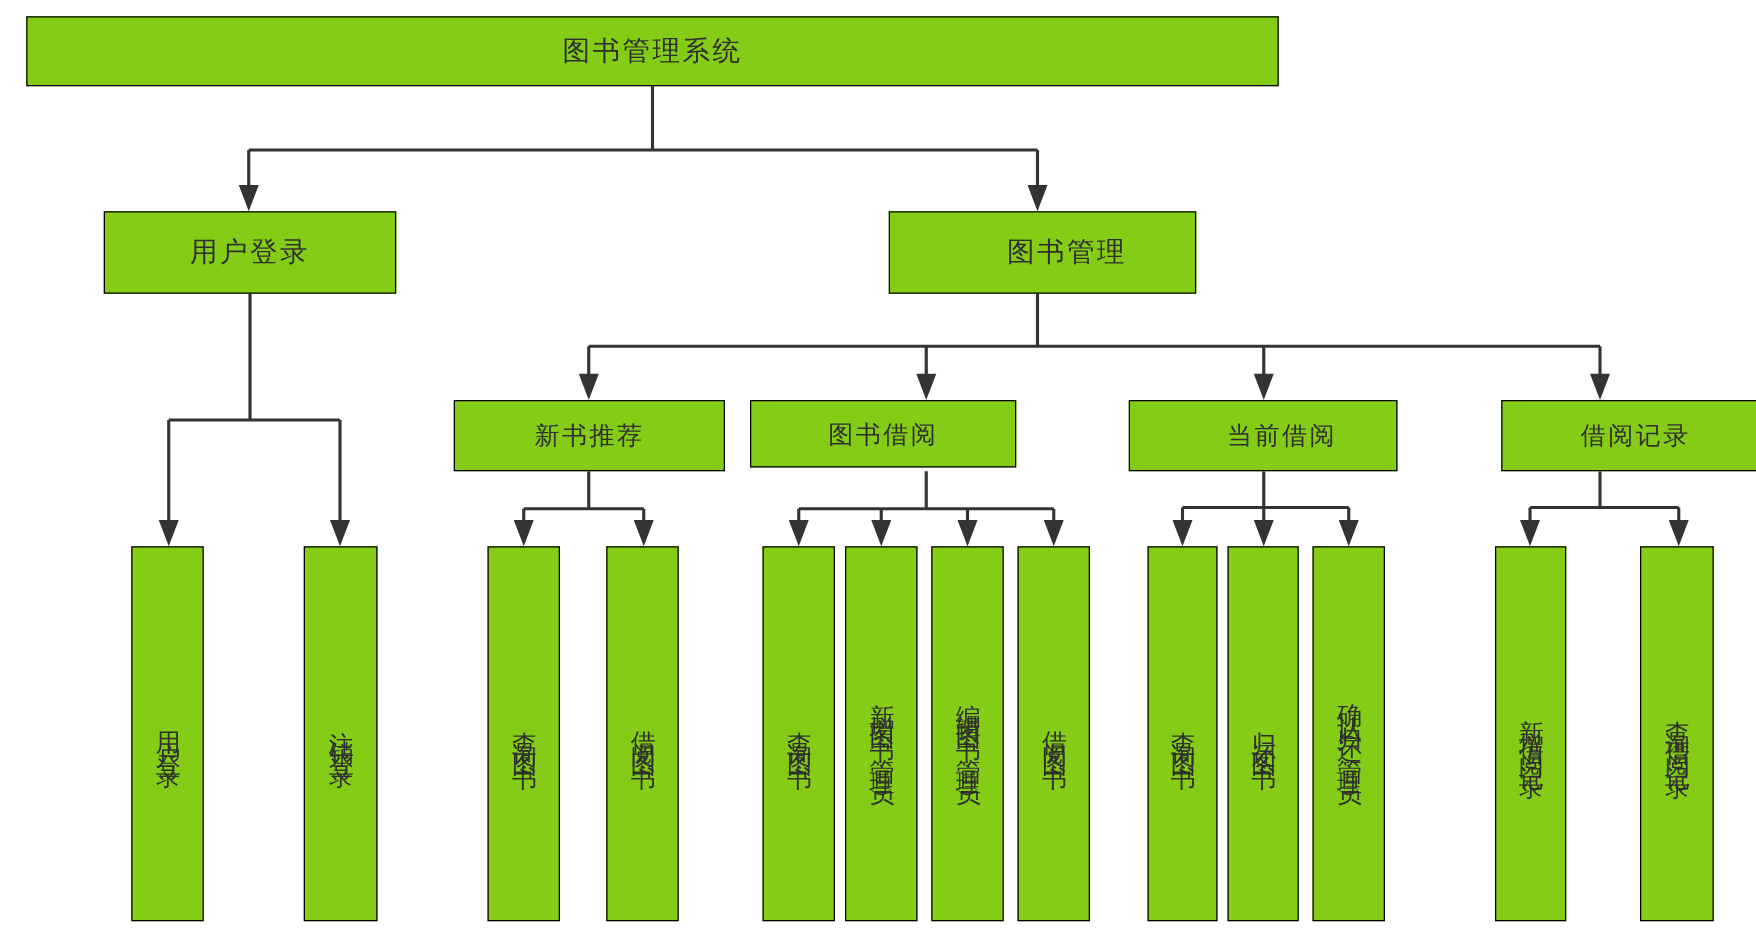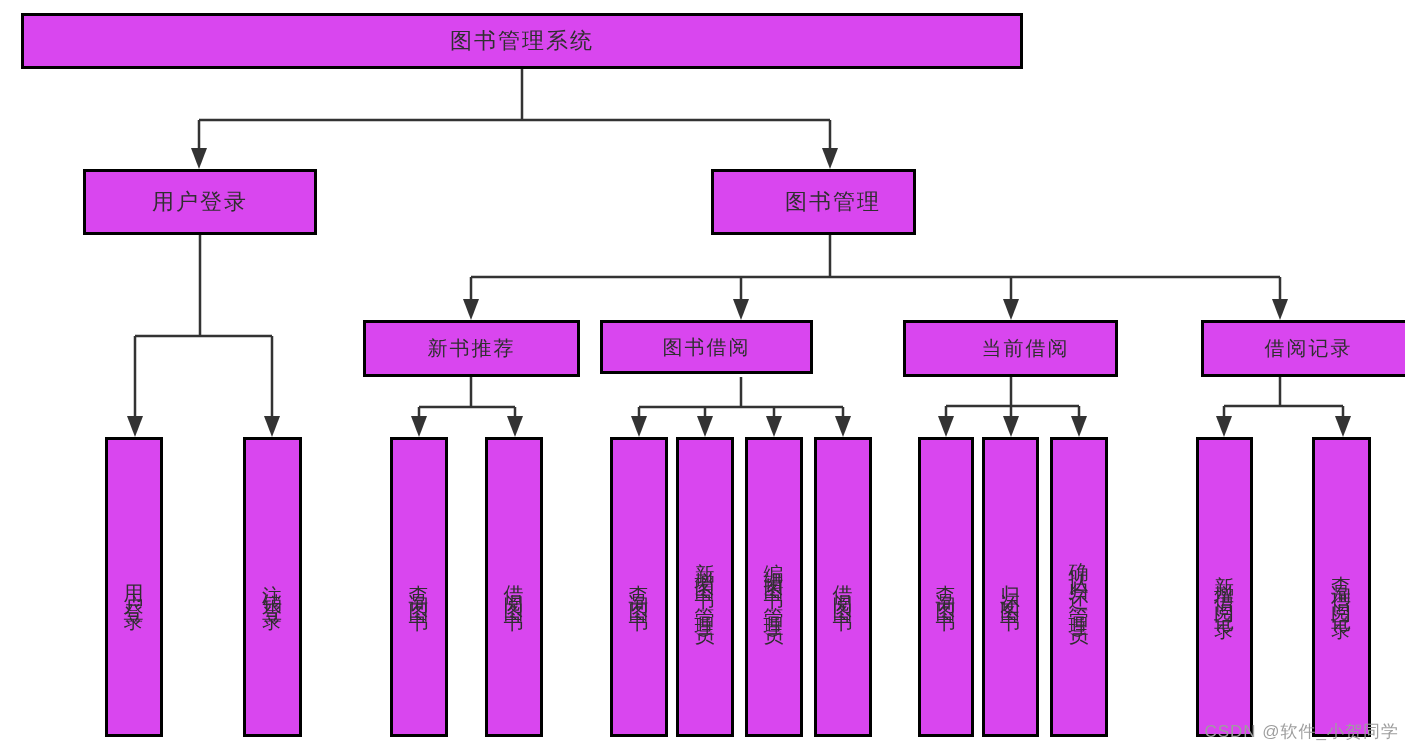--- a/index.html
+++ b/index.html
@@ -18,22 +18,22 @@
   .connectors {
     position: absolute;
     left: 0; top: 0;
     width: 1405px;
     height: 747px;
     pointer-events: none;
   }
   .node {
     position: absolute;
     box-sizing: border-box;
-    border: 3px solid #000000;
-    background: #d946ef;
+    border: 1px solid #000000;
+    background: #84cc16;
     display: flex;
     align-items: center;
     justify-content: center;
     color: #2f2f2f;
     text-align: center;
   }
   .node.h .label {
     font-size: 22px;
     letter-spacing: 2px;
     white-space: nowrap;
@@ -111,21 +111,21 @@
     </g>
   </svg>
 
   <div class="node h" style="left:21px; top:13px; width:1002px; height:56px;">
     <span class="label">图书管理系统</span>
   </div>
 
   <div class="node h" style="left:83px; top:169px; width:234px; height:66px;">
     <span class="label">用户登录</span>
   </div>
-  <div class="node h" style="left:711px; top:169px; width:205px; height:66px;padding-left:39px;">
+  <div class="node h" style="left:711px; top:169px; width:246px; height:66px;padding-left:39px;">
     <span class="label">图书管理</span>
   </div>
 
   <div class="node h3" style="left:363px; top:320px; width:217px; height:57px;">
     <span class="label">新书推荐</span>
   </div>
   <div class="node h3" style="left:600px; top:320px; width:213px; height:54px;font-family:Liberation Serif, serif;">
     <span class="label">图书借阅</span>
   </div>
   <div class="node h3" style="left:903px; top:320px; width:215px; height:57px;padding-left:30px;">
@@ -172,15 +172,14 @@
     <span class="label">确认归还（管理员）</span>
   </div>
 
   <div class="node leaf" style="left:1196px; top:437px; width:57px; height:300px;">
     <span class="label">新增借阅记录</span>
   </div>
   <div class="node leaf" style="left:1312px; top:437px; width:59px; height:300px;">
     <span class="label">查询借阅记录</span>
   </div>
 
-  <div class="watermark">CSDN @软件_小贺同学</div>
 
 </div>
 
 </body></html>

